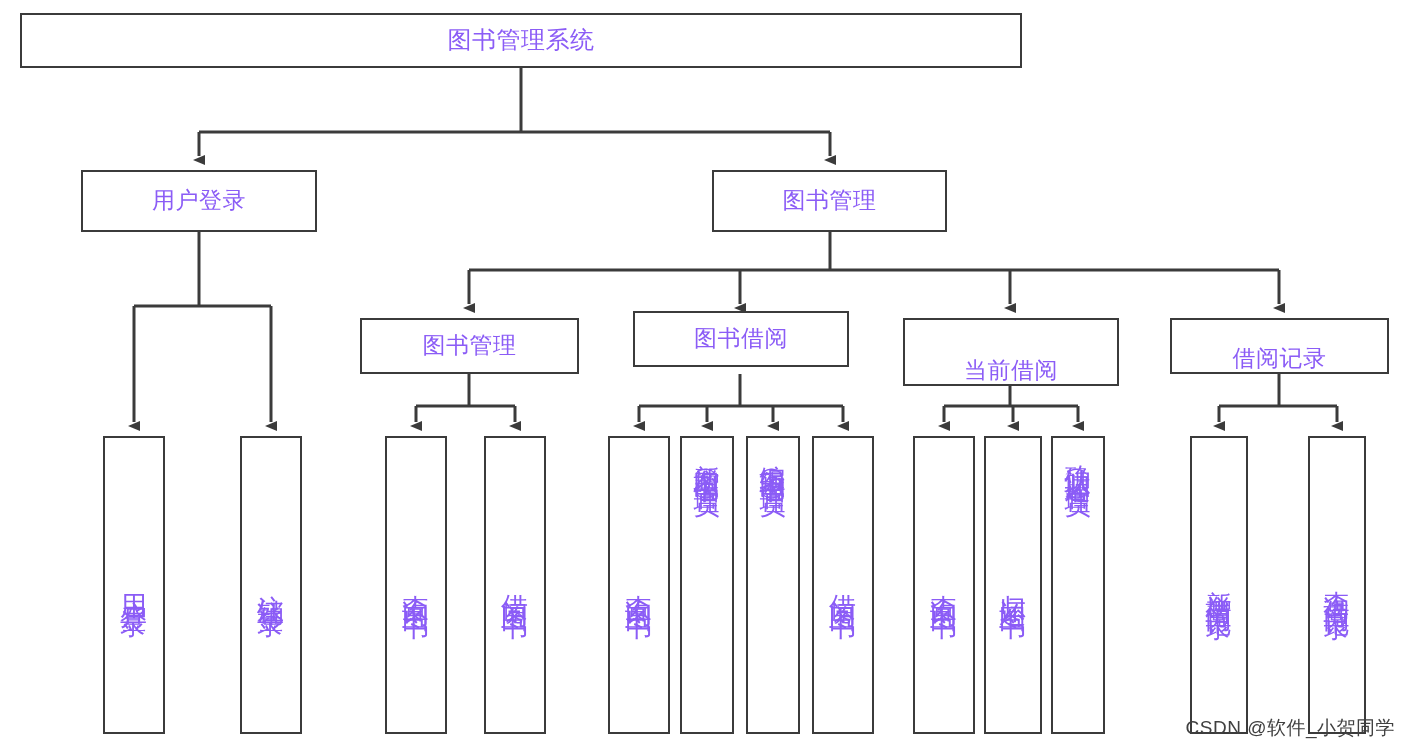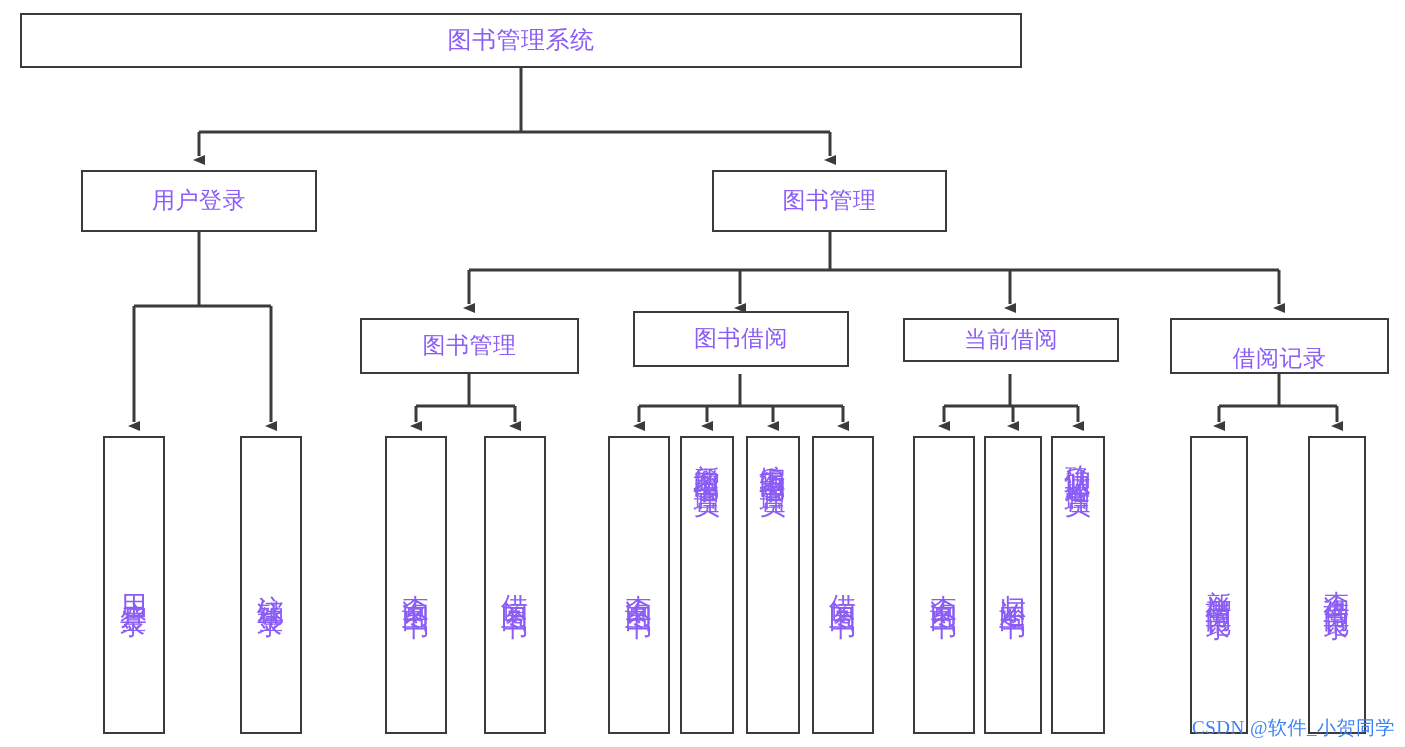--- a/index.html
+++ b/index.html
@@ -73,22 +73,22 @@
   .node.vert.xlong .label {
     letter-spacing: 4px;
     font-size: 26px;
     margin-top: 2px;
   }
   #watermark {
     position: absolute;
     right: 10px;
     bottom: 6px;
     font-size: 19px;
-    color: #3b82f6;
-    font-family: Liberation Serif, serif;
+    color: #404040;
+    font-family: Liberation Sans, sans-serif;
     white-space: nowrap;
     letter-spacing: 0.5px;
     text-align: center;
   }
 </style>
 </head>
 <body>
 
 <div id="canvas">
 
@@ -151,21 +151,21 @@
       </div>
       <div class="node horiz" style="left: 712px; top: 170px; width: 235px; height: 62px;">
         <span class="label">图书管理</span>
       </div>
       <div class="node horiz" style="left: 360px; top: 318px; width: 219px; height: 56px;">
         <span class="label">图书管理</span>
       </div>
       <div class="node horiz" style="left: 633px; top: 311px; width: 216px; height: 56px;">
         <span class="label">图书借阅</span>
       </div>
-      <div class="node horiz" style="left: 903px; top: 318px; width: 216px; height: 44px;">
+      <div class="node horiz" style="left: 903px; top: 318px; width: 216px; height: 68px; align-items: flex-end;">
         <span class="label">当前借阅</span>
       </div>
       <div class="node horiz" style="left: 1170px; top: 318px; width: 219px; height: 56px; align-items: flex-end;">
         <span class="label">借阅记录</span>
       </div>
       <div class="node vert" style="left: 103px; top: 436px; width: 62px; height: 298px;">
         <span class="label">用户登录</span>
       </div>
       <div class="node vert" style="left: 240px; top: 436px; width: 62px; height: 298px;">
         <span class="label">注销登录</span>

